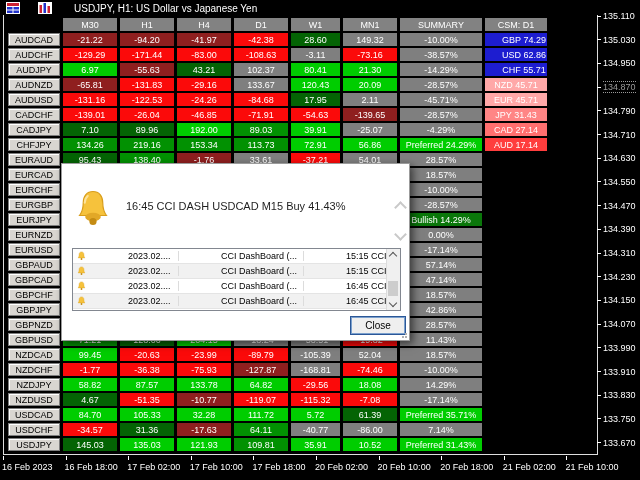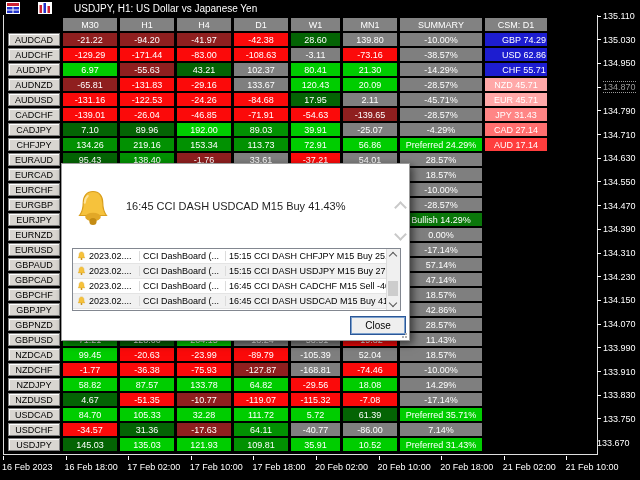--- a/index.html
+++ b/index.html
@@ -60,21 +60,21 @@
   .winbtn.max{color:#cfcfcf;}
   .dlg-bell-big{position:absolute;left:13px;top:24px;width:36px;height:40px;}
   .dlg-msg{position:absolute;left:64px;top:36px;font-size:11px;color:#1f1f1f;white-space:nowrap;}
   .chev{position:absolute;width:7px;height:7px;border-left:2px solid #c9c9c9;border-top:2px solid #c9c9c9;}
   .chev.up{left:334px;top:39px;transform:rotate(45deg);}
   .chev.dn{left:334px;top:66px;transform:rotate(225deg);}
   .alert-list{position:absolute;left:10px;top:84px;width:329px;height:63px;
     border:1px solid #828790;box-sizing:border-box;background:#fff;display:flex;}
   .al-rows{flex:1;overflow:hidden;}
   .al-row{height:15px;display:flex;align-items:center;font-size:9px;color:#000;
-    border-bottom:1px solid #e4e4e4;box-sizing:border-box;}
+    border-bottom:1px solid #e4e4e4;box-sizing:border-box;gap:39px;}
   .al-row:nth-child(even){background:#f1f1f1;}
   .al-bell{width:16px;display:flex;justify-content:center;flex:none;}
   .al-bell svg{width:9px;height:10px;}
   .al-date{width:50px;flex:none;border-right:1px solid #dcdcdc;white-space:nowrap;overflow:hidden;}
   .al-src{width:86px;flex:none;border-right:1px solid #dcdcdc;padding-left:3px;white-space:nowrap;overflow:hidden;box-sizing:border-box;}
   .al-msg{flex:1;padding-left:3px;white-space:nowrap;overflow:hidden;}
   .al-scroll{width:13px;flex:none;background:#f0f0f0;border-left:1px solid #dcdcdc;position:relative;}
   .al-scroll .sup,.al-scroll .sdn{position:absolute;left:3px;width:5px;height:5px;
     border-left:1.5px solid #555;border-top:1.5px solid #555;}
   .al-scroll .sup{top:4px;transform:rotate(45deg);}
@@ -118,21 +118,21 @@
     <div class="c hdr">W1</div>
     <div class="c hdr">MN1</div>
     <div class="c hdr">SUMMARY</div>
     <div class="c hdr">CSM: D1</div>
     <div class="c pair">AUDCAD</div>
     <div class="c dr">-21.22</div>
     <div class="c dr">-94.20</div>
     <div class="c dr">-41.97</div>
     <div class="c r">-42.38</div>
     <div class="c dg">28.60</div>
-    <div class="c g">139.80</div>
+    <div class="c g">149.32</div>
     <div class="c g">-10.00%</div>
     <div class="c blue">GBP 74.29</div>
     <div class="c pair">AUDCHF</div>
     <div class="c r">-129.29</div>
     <div class="c r">-171.44</div>
     <div class="c r">-83.00</div>
     <div class="c r">-108.63</div>
     <div class="c g">-3.11</div>
     <div class="c r">-73.16</div>
     <div class="c g">-38.57%</div>
@@ -438,21 +438,21 @@
       <span>133.910</span>
     </div>
     <div class="ptick" style="top: 390.2px;">
       <i></i>
       <span>133.830</span>
     </div>
     <div class="ptick" style="top: 413.9px;">
       <i></i>
       <span>133.750</span>
     </div>
-    <div class="ptick" style="top: 437.6px; flex-direction: column;">
+    <div class="ptick" style="top: 437.6px;">
       <i></i>
       <span>133.670</span>
     </div>
   </div>
 <div id="timeaxis">
     <div class="ttick" style="left: 3px;"></div>
     <div class="tlabel" style="left: 2px;">16 Feb 2023</div>
     <div class="ttick" style="left: 65.6px;"></div>
     <div class="tlabel" style="left: 64.6px;">16 Feb 18:00</div>
     <div class="ttick" style="left: 128.2px;"></div>

